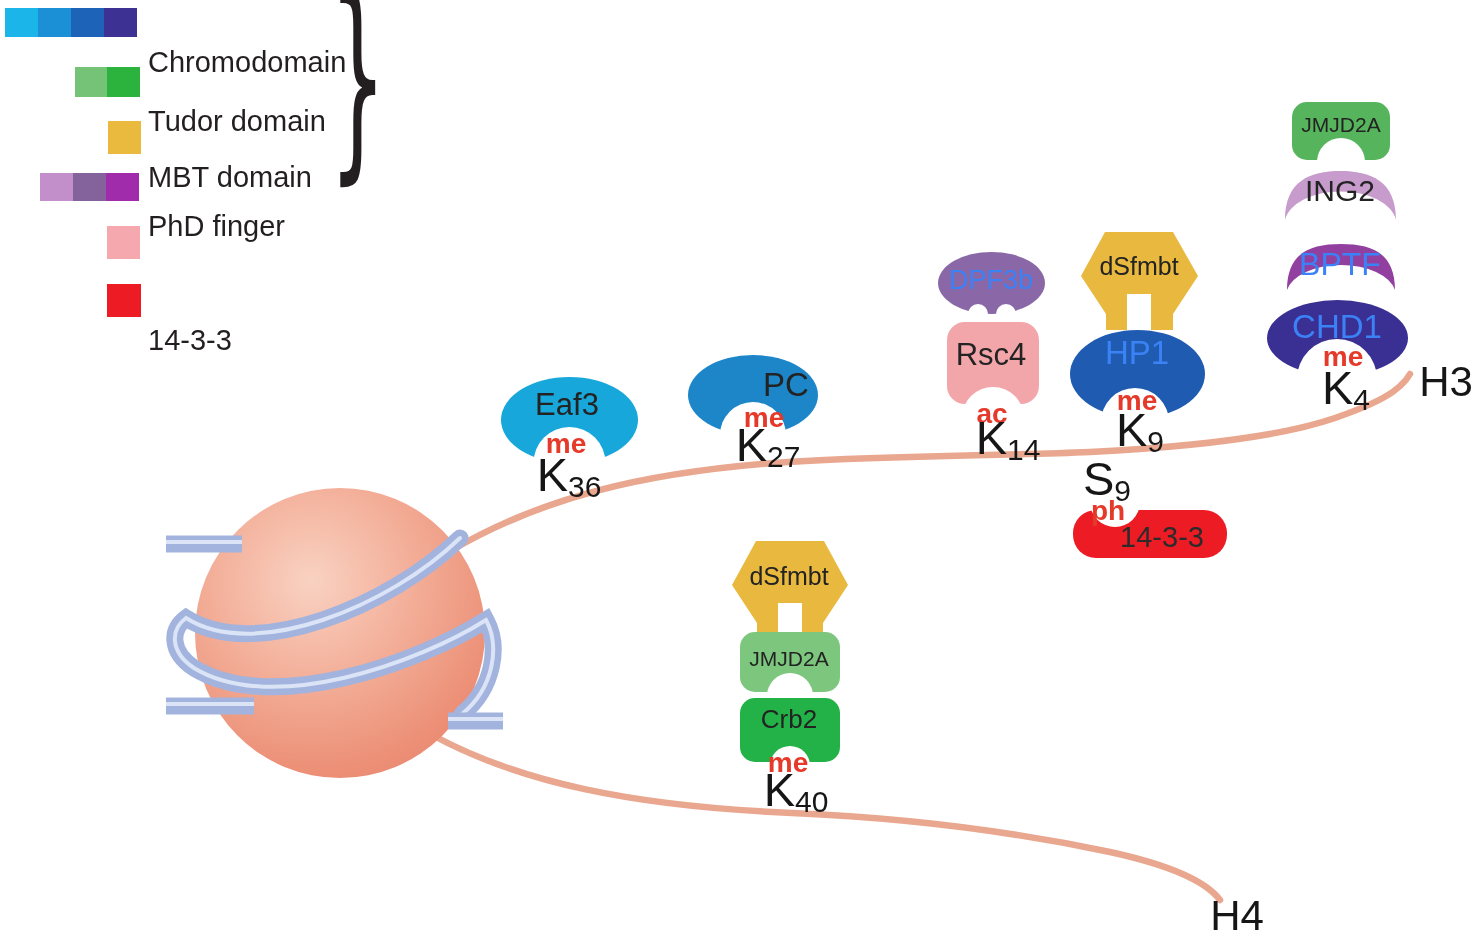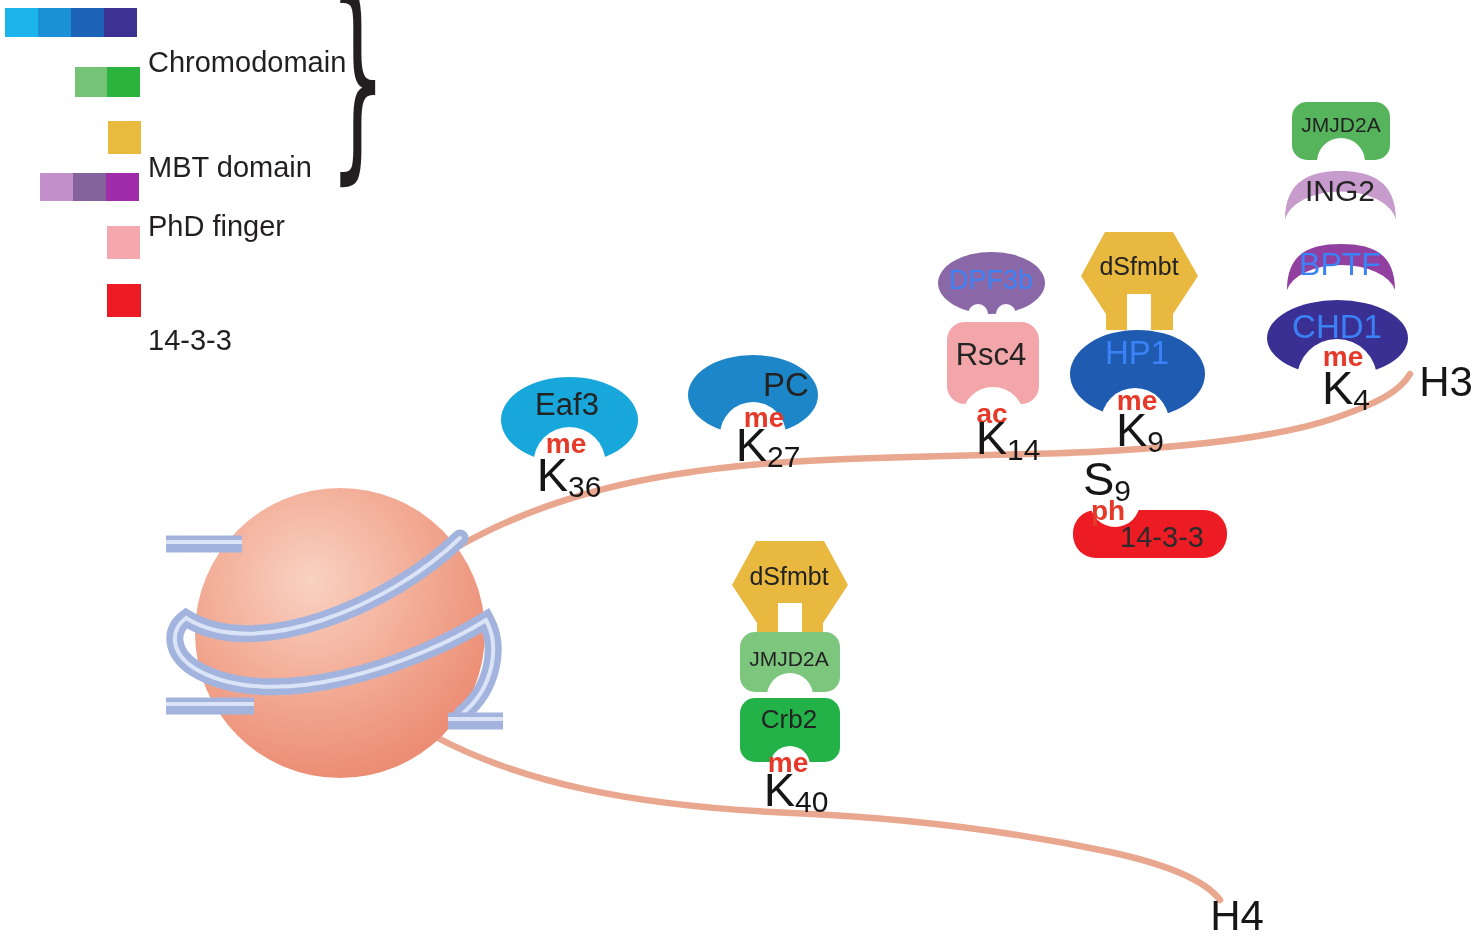--- a/index.html
+++ b/index.html
@@ -82,25 +82,26 @@
     <span class="sw" style="width: 33px; height: 29px; background-color: rgb(27, 144, 214);"></span>
     <span class="sw" style="width: 33px; height: 29px; background-color: rgb(29, 99, 184);"></span>
     <span class="sw" style="width: 33px; height: 29px; background-color: rgb(61, 49, 147);"></span>
   </div>
   <span class="lg-label" style="top:7px">Chromodomain</span>
 
   <div class="lrow" style="left:75px;top:67px">
     <span class="sw" style="width: 32px; height: 30px; background-color: rgb(116, 195, 119);"></span>
     <span class="sw" style="width: 33px; height: 30px; background-color: rgb(43, 179, 61);"></span>
   </div>
+  <span class="lg-label" style="top:66px">Tudor domain</span>
 
   <div class="lrow" style="left:108px;top:121px">
     <span class="sw" style="width: 33px; height: 33px; background-color: rgb(234, 186, 62);"></span>
   </div>
-  <span class="lg-label" style="top:112px">MBT domain</span>
+  <span class="lg-label" style="top:122px">MBT domain</span>
 
   <div class="lrow" style="left:40px;top:173px">
     <span class="sw" style="width: 33px; height: 28px; background-color: rgb(195, 143, 203);"></span>
     <span class="sw" style="width: 33px; height: 28px; background-color: rgb(132, 99, 156);"></span>
     <span class="sw" style="width: 33px; height: 28px; background-color: rgb(160, 44, 172);"></span>
   </div>
   <span class="lg-label" style="top:171px">PhD finger</span>
 
   <div class="lrow" style="left:107px;top:226px">
     <span class="sw" style="width: 33px; height: 33px; background-color: rgb(245, 168, 173);"></span>

